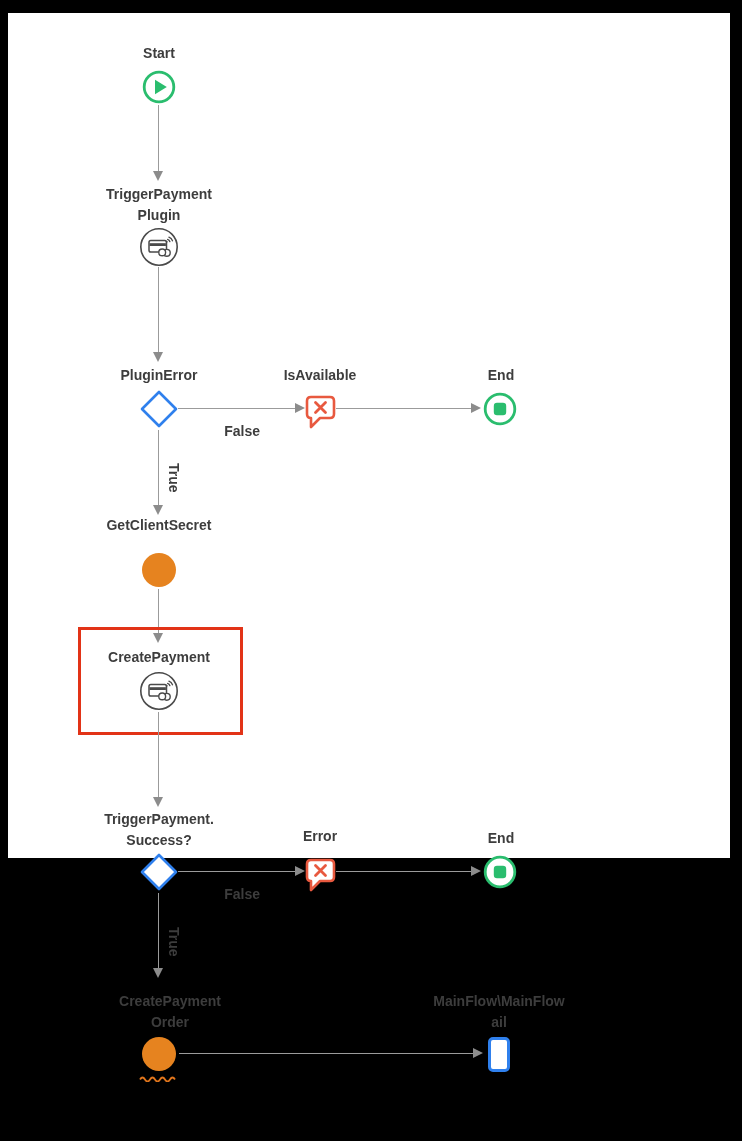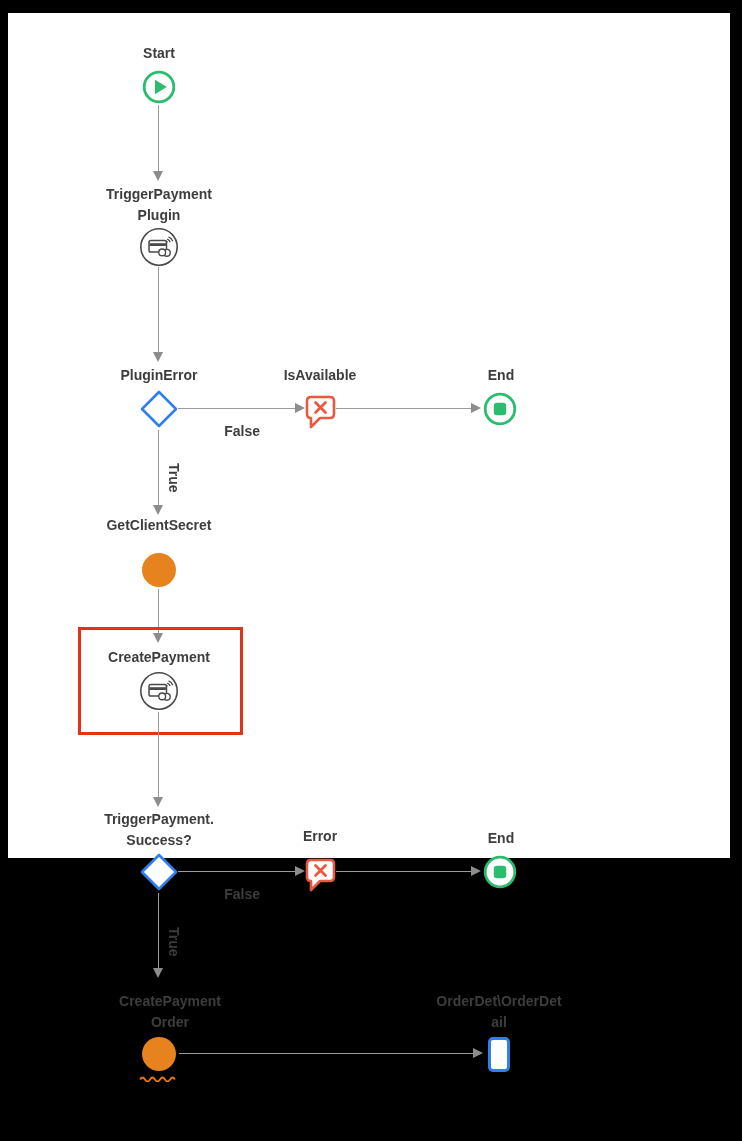--- a/index.html
+++ b/index.html
@@ -215,18 +215,18 @@
       <path d="M1 5.5 Q3.5 1.5 6 5.5 T11 5.5 T16 5.5 T21 5.5 T26 5.5 T31 5.5 T36 5.5" class="fl-none st-squiggle" stroke-width="1.8"></path>
     </svg>
   </div>
 
   <div>
     <div class="hline" style="left:171px;top:1040px;width:294px"></div>
     <div class="ah-right" style="left:465px;top:1035px"></div>
   </div>
 
   <div>
-    <div class="node-label" style="left:491px;top:978px">OrderDet\OrderDet
+    <div class="node-label" style="left:491px;top:978px">MainFlow\MainFlow
 ail</div>
     <div class="phone"></div>
   </div>
 
 </div>
 
 </body></html>

